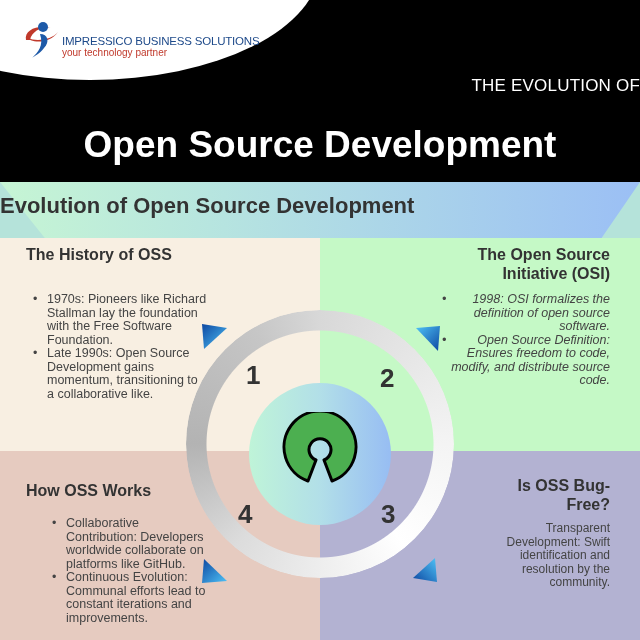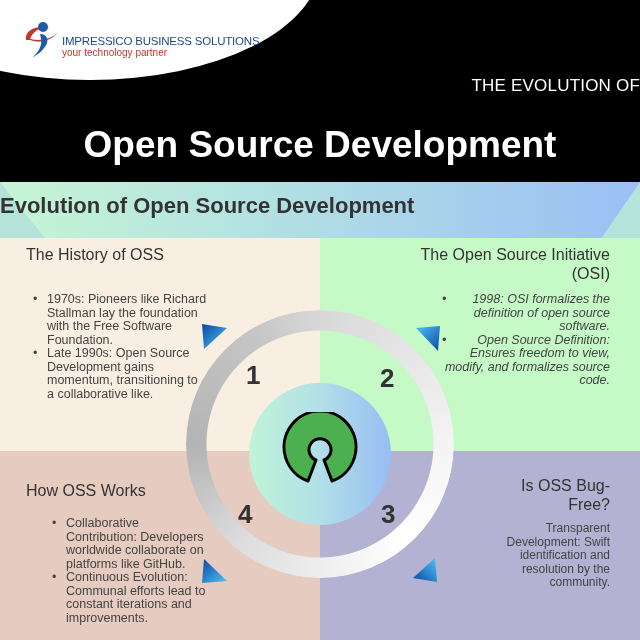--- a/index.html
+++ b/index.html
@@ -23,21 +23,21 @@
     clip-path: polygon(0 0, 100% 0, 94% 100%, 7% 100%); }
   .banner-title { position: absolute; left: 0; width: 640px; top: 193px; text-align: left; font-size: 22px; font-weight: bold; color: #333; }
 
   
   .quad { position: absolute; width: 320px; }
   .q1 { left: 0; top: 238px; height: 213px; background: #f8efe2; }
   .q2 { left: 320px; top: 238px; height: 213px; background: #c5f9c6; }
   .q3 { left: 320px; top: 451px; height: 189px; background: #b3b2d2; }
   .q4 { left: 0; top: 451px; height: 189px; background: #e6cbc0; }
 
-  .q-title { position: absolute; font-size: 16px; font-weight: normal; color: #333; line-height: 19px; }
+  .q-title { position: absolute; font-size: 16px; font-weight: bold; color: #333; line-height: 19px; }
   .q-list { position: absolute; font-size: 12.5px; color: #444; line-height: 13.5px; list-style: none; }
   .q-list li { position: relative; padding-left: 0; }
   .q-list.left li::before { content: "•"; position: absolute; left: -14px; color: #444; }
   .q-list.right { text-align: right; }
   .q-list.right li::before { content: "•"; position: absolute; left: 2px; color: #444; }
   .q-text { position: absolute; font-size: 12px; color: #444; line-height: 13.5px; text-align: right; }
 
   
   .ring { position: absolute; left: 186px; top: 310px; width: 268px; height: 268px; border-radius: 50%;
     background: conic-gradient(from 0deg, #d8d8d8, #f4f4f4 90deg, #ffffff 140deg, #dcdcdc 220deg, #b3b3b3 270deg, #c6c6c6 330deg, #d8d8d8);
@@ -81,21 +81,21 @@
 
 <div class="q-title" style="left:26px; top:245px;">The History of OSS</div>
 <ul class="q-list left" style="left:47px; top:293px; width:160px;">
   <li>1970s: Pioneers like Richard Stallman lay the foundation with the Free Software Foundation.</li>
   <li>Late 1990s: Open Source Development gains momentum, transitioning to a collaborative like.</li>
 </ul>
 
 <div class="q-title" style="right:30px; top:245px; text-align:right; width:190px;">The Open Source Initiative (OSI)</div>
 <ul class="q-list right" style="right:30px; top:293px; width:170px;font-style:italic;">
   <li>1998: OSI formalizes the definition of open source software.</li>
-  <li>Open Source Definition: Ensures freedom to view, modify, and formalizes source code.</li>
+  <li>Open Source Definition: Ensures freedom to code, modify, and distribute source code.</li>
 </ul>
 
 <div class="q-title" style="right:30px; top:476px; text-align:right; width:120px;">Is OSS Bug-Free?</div>
 <div class="q-text" style="right:30px; top:522px; width:130px;">Transparent Development: Swift identification and resolution by the community.</div>
 
 <div class="q-title" style="left:26px; top:481px;">How OSS Works</div>
 <ul class="q-list left" style="left:66px; top:517px; width:145px;">
   <li>Collaborative Contribution: Developers worldwide collaborate on platforms like GitHub.</li>
   <li>Continuous Evolution: Communal efforts lead to constant iterations and improvements.</li>
 </ul>

